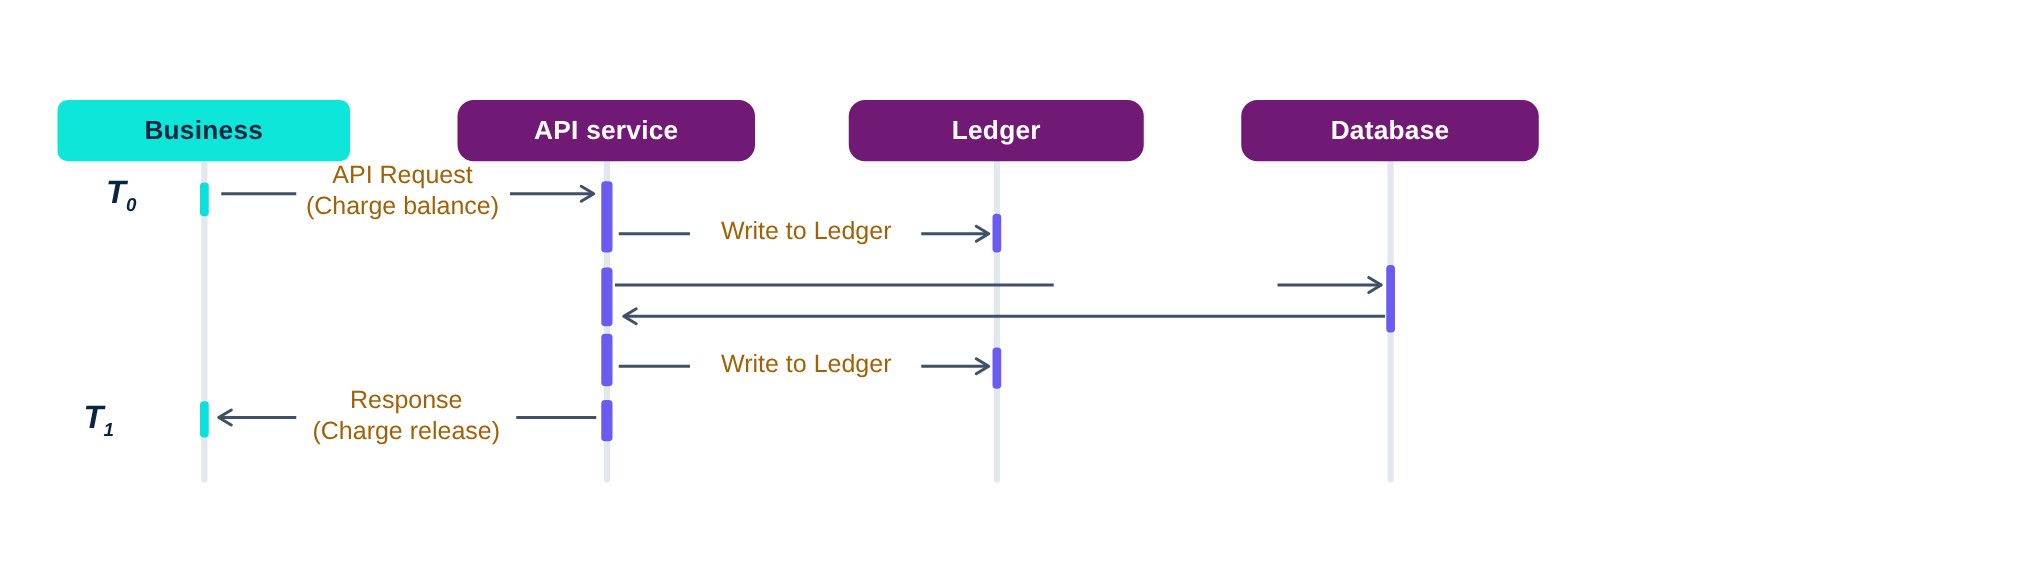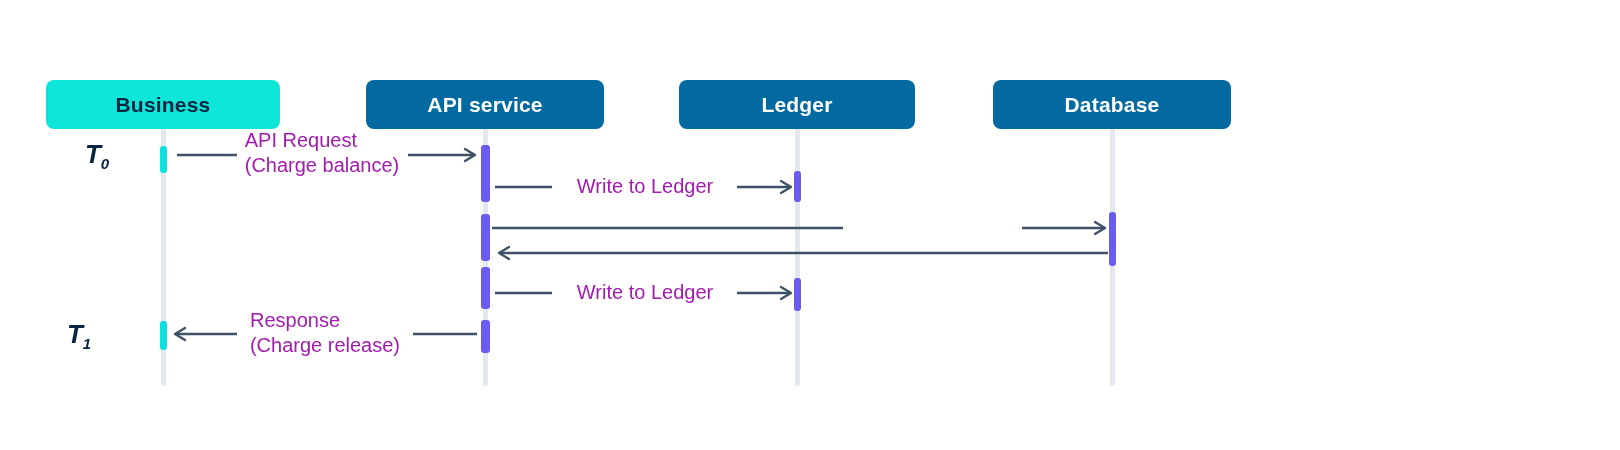--- a/index.html
+++ b/index.html
@@ -10,32 +10,32 @@
     font-family:"Liberation Sans","DejaVu Sans",sans-serif;
     overflow:hidden;
   }
   .actor-box{
     position:absolute;top:52px;height:49px;
     border-radius:8px;
     display:flex;align-items:center;justify-content:center;
     font-size:21px;font-weight:bold;letter-spacing:.2px;margin-top:28px;
   }
   .actor-teal{background:#0ee6da;color:#0a2540;}
-  .actor-purple{background:#0369a1;color:#ffffff;}
+  .actor-purple{background:#701a75;color:#ffffff;border-radius:13px;}
   .lifeline{
     position:absolute;top:100px;height:286px;width:5px;
     background:#e3e8ee;border-radius:3px;
   }
   .bar{position:absolute;border-radius:3px;}
   .bar-purple{width:9px;background:#6a5cf0;}
   .bar-teal{width:7px;background:#0cdfdd;}
   .bar-purple-sm{width:7px;background:#6a5cf0;}
   .msg-label{
     position:absolute;transform:translate(-50%,-50%);
-    color:#a21caf;font-size:20px;white-space:nowrap;text-align:left;
+    color:#a16207;font-size:20px;white-space:nowrap;text-align:center;
     line-height:1.25;
   }
   .t-label{
     position:absolute;transform:translate(-50%,-50%);
     color:#0a2540;font-weight:bold;font-size:26px;white-space:nowrap;font-style:italic;
   }
   .t-label sub{font-size:15px;line-height:0;}
   #arrows{position:absolute;left:0;top:0;width:1620px;height:450px;}
 </style>
 </head>

